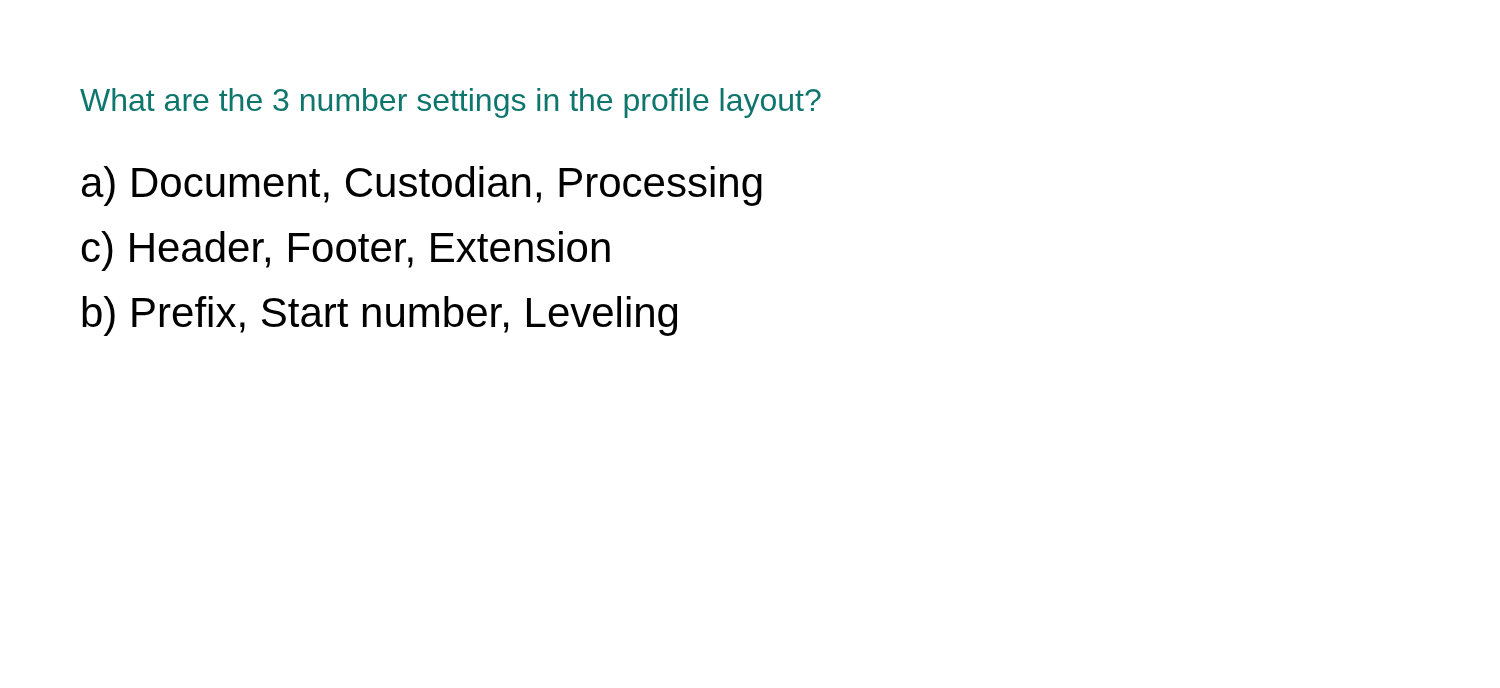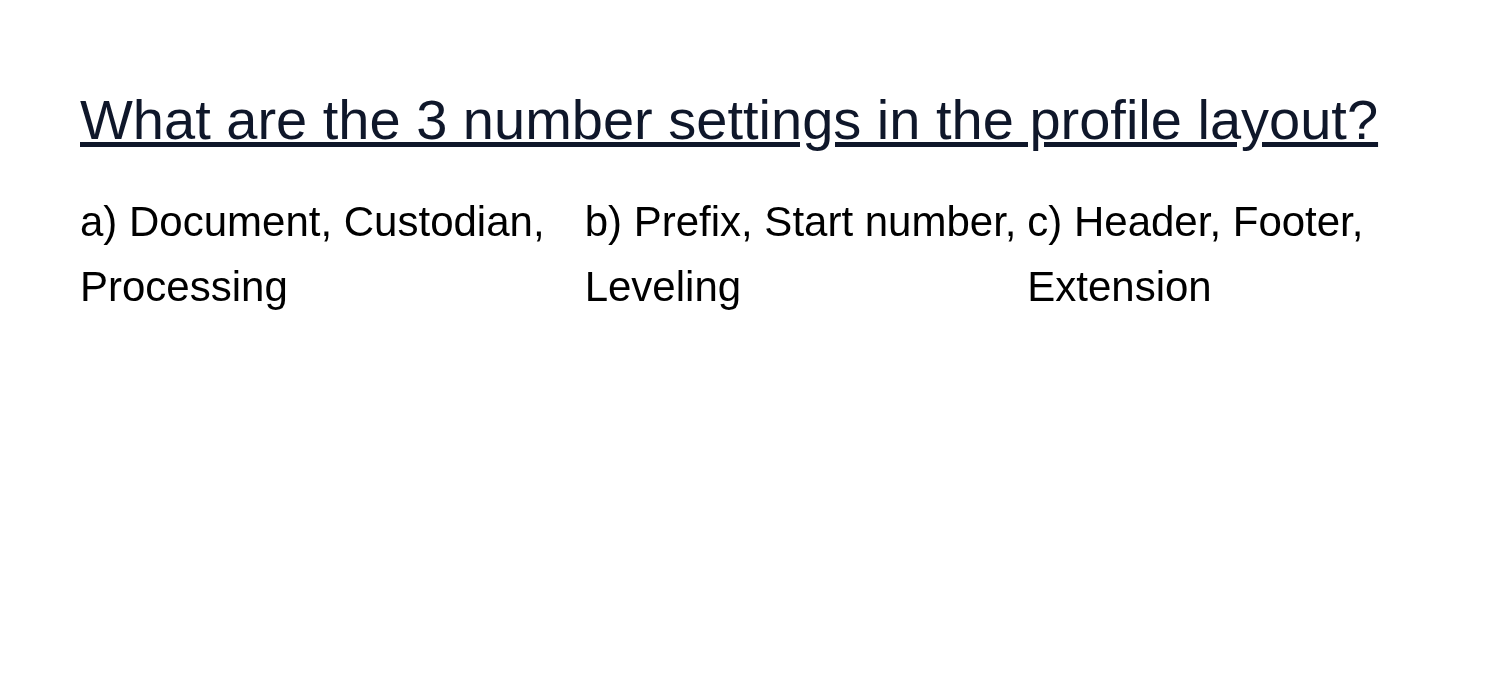--- a/index.html
+++ b/index.html
@@ -8,49 +8,48 @@
       box-sizing: border-box;
     }
     body {
       width: 1500px;
       height: 688px;
       background: #ffffff;
       font-family: -apple-system, BlinkMacSystemFont, "Segoe UI", Helvetica, Arial, sans-serif;
       padding: 75px 80px;
     }
     .question-text {
-      font-size: 56px;
-      color: #0f172a;
+      font-size: 32px;
+      color: #0f766e;
       line-height: 1.6;
       margin-bottom: 24px;
       font-weight: 400;
-      text-decoration: underline;
     }
     .option {
       font-size: 42px;
       color: #000000;
       line-height: 1.55;
       font-weight: 400;
     }
     .options-list {
       display: flex;
-      flex-direction: row;
+      flex-direction: column;
     }
   </style>
 </head>
 <body>
 
 <div class="question-text">What are the 3 number settings in the profile layout?</div>
 
 <div class="options-list">
   <div class="option">
     <span>a)</span>
     <span>Document, Custodian, Processing</span>
   </div>
   <div class="option">
+    <span>c)</span>
+    <span>Header, Footer, Extension</span>
+  </div>
+  <div class="option">
     <span>b)</span>
     <span>Prefix, Start number, Leveling</span>
-  </div>
-  <div class="option">
-    <span>c)</span>
-    <span>Header, Footer, Extension</span>
   </div>
 </div>
 
 </body></html>

